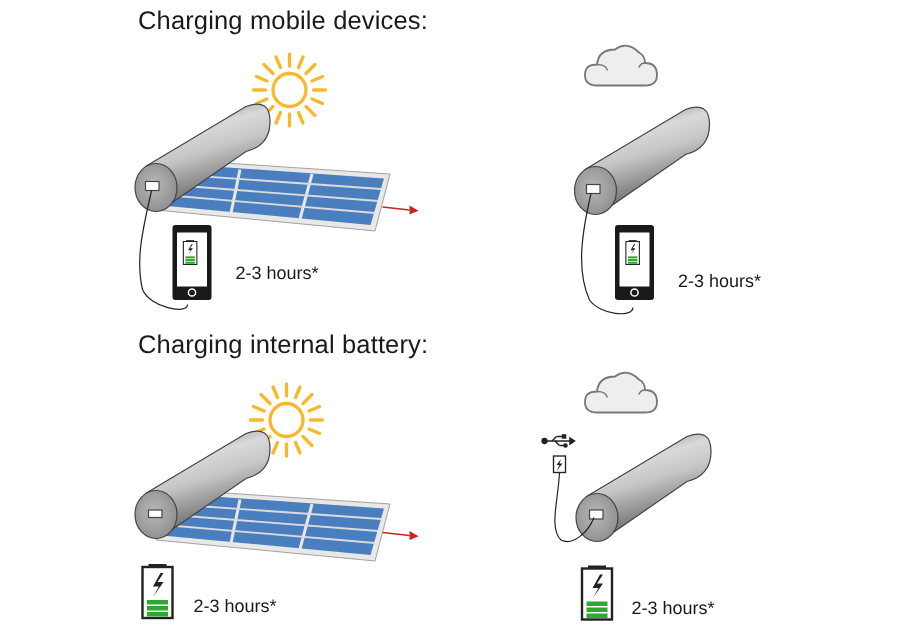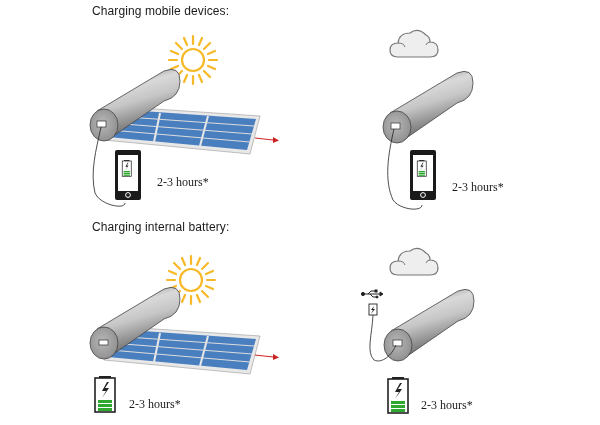--- a/index.html
+++ b/index.html
@@ -1,18 +1,18 @@
 <!DOCTYPE html>
 <html><head>
   <meta charset="utf-8">
   <style>
     html, body { margin: 0; padding: 0; background: #ffffff; }
     body { width: 600px; height: 425px; position: relative; overflow: hidden; font-family: "Liberation Sans", sans-serif; }
-    .heading { position: absolute; font-size: 12px; color: #1a1a1a; letter-spacing: 0.1px; }
-    .duration { position: absolute; font-family: Liberation Serif, serif; font-size: 12px; color: #1a1a1a; }
+    .heading { position: absolute; font-size: 17px; color: #1a1a1a; letter-spacing: 0.1px; }
+    .duration { position: absolute; font-family: Liberation Sans, sans-serif; font-size: 12px; color: #1a1a1a; }
     svg.art { position: absolute; left: 0; top: 0; }
   </style>
 </head>
 <body>
 
 <svg class="art" width="600" height="425" viewBox="0 0 600 425" xmlns="http://www.w3.org/2000/svg">
   <defs>
     <linearGradient id="rollGrad" x1="0" y1="0" x2="0.35" y2="1">
       <stop offset="0" stop-color="#6b6b6b"></stop>
       <stop offset="0.35" stop-color="#d9d9d9"></stop>

